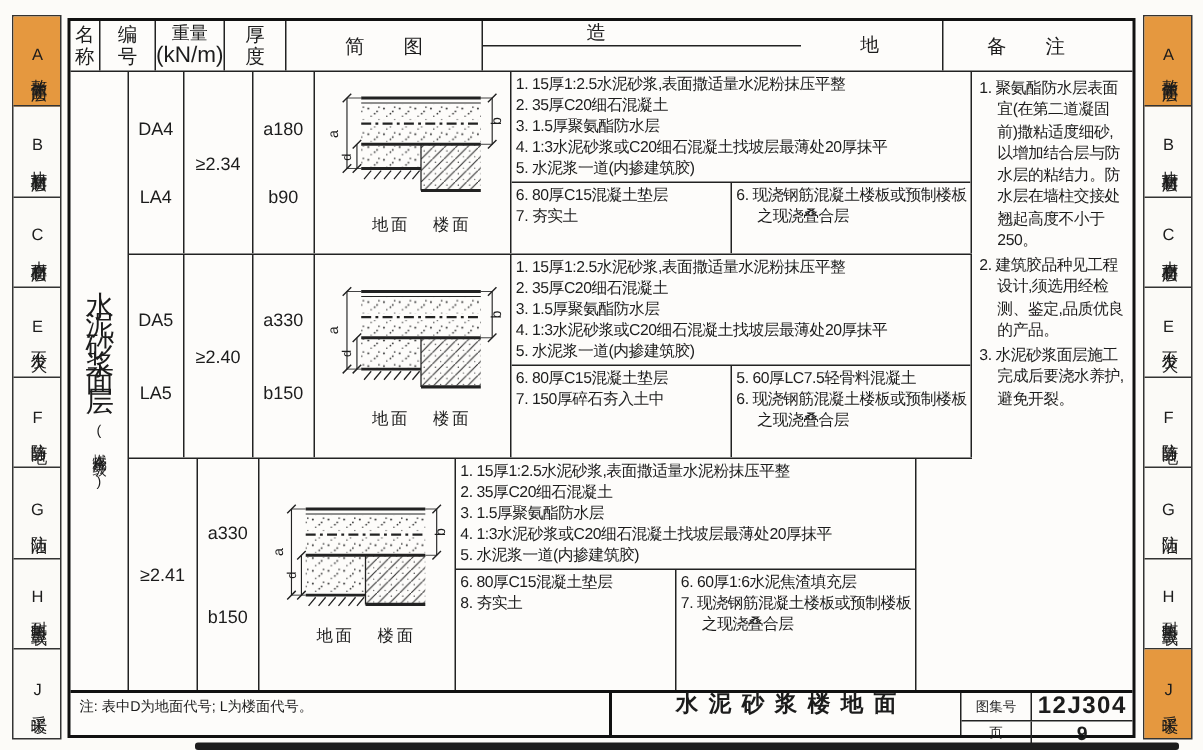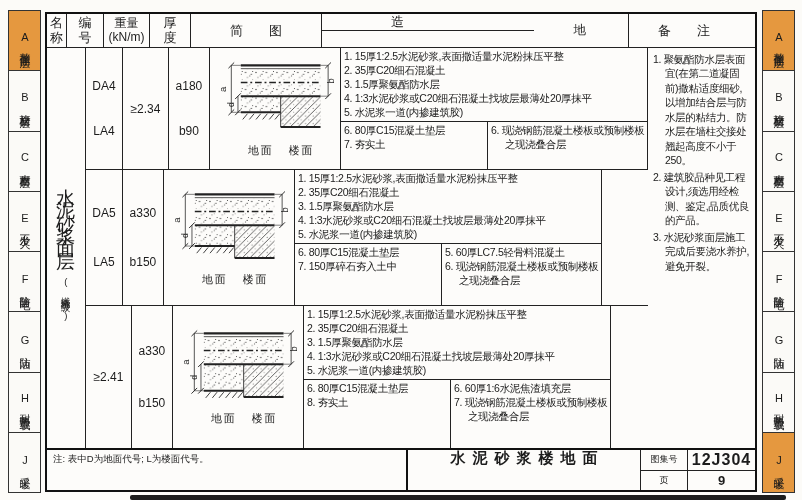--- a/index.html
+++ b/index.html
@@ -22,21 +22,21 @@
   .table { position:absolute; left:45px; top:12px; width:712px; height:480px;
            border:2px solid #111; background:#fdfcfa; display:flex; flex-direction:column; }
   .w-name{width:20px}.w-code{width:37px}.w-weight{width:46px}.w-thick{width:41px}
   .w-diag{width:131px}.w-constr{width:307px}.w-remarks{width:110px}
 
   .thead { height:34px; display:flex; border-bottom:1px solid #222; flex:none; }
   .hc { border-right:1px solid #222; display:flex; align-items:center; justify-content:center; overflow:hidden; }
   .hc.last { border-right:none; }
   .stack2 { display:inline-block; width:1.1em; font-size:13px; line-height:1.15; text-align:center; }
   .wcol { display:flex; flex-direction:column; align-items:center; font-size:12px; line-height:1.1; }
-  .wcol .unit { font-size:12px; }
+  .wcol .unit { font-size:15px; }
   .sp-wide  { font-size:13px; letter-spacing:26px; padding-left:26px; white-space:nowrap; }
   .sp-huge  { font-size:13px; letter-spacing:130px; padding-left:130px; white-space:nowrap; }
   .sp-mid   { font-size:12.5px; letter-spacing:42px; padding-left:42px; white-space:nowrap; }
   .constr-h { align-items:stretch; padding:0; }
   .constr-top { height:17px; border-bottom:1px solid #222; display:flex; align-items:center; justify-content:center; }
   .constr-bot { flex:1; display:flex; }
   .constr-bot .gh { width:147px; border-right:1px solid #222; display:flex; align-items:center; justify-content:center; }
   .constr-bot .fh { flex:1; display:flex; align-items:center; justify-content:center; }
 
   .tbody { flex:1; min-height:0; display:flex; }
@@ -56,21 +56,21 @@
   .constr { display:flex; flex-direction:column; font-size:10.5px; }
   .shared { border-bottom:1px solid #222; padding:1px 3px 2px 3px; }
   .split { flex:1; display:flex; min-height:0; }
   .gcol { width:147px; border-right:1px solid #222; padding:1px 2px 1px 3px; }
   .fcol { flex:1; padding:1px 2px 1px 3px; }
   .item { padding-left:14px; text-indent:-14px; line-height:1.34; letter-spacing:-0.3px; }
   .remarks-cell { width:110px; padding:4px 3px 4px 5px; font-size:10.5px; }
   .ritem { padding-left:12px; text-indent:-12px; line-height:1.38; letter-spacing:-0.3px; margin-bottom:2px; }
 
   
-  .tfoot { height:42px; flex:none; border-top:2px solid #111; display:flex; }
+  .tfoot { height:30px; flex:none; border-top:2px solid #111; display:flex; }
   .note-cell { flex:1; border-right:2px solid #111; padding:3px 6px; font-size:9.5px; }
   .titleblock { width:347px; display:flex; }
   .tb-left { width:233px; border-right:1px solid #222; display:flex; flex-direction:column; }
   .tb-title { flex:1; border-bottom:1px solid #222; display:flex; flex-direction:column; align-items:center; justify-content:center; line-height:1;gap:40px; }
   .tb-title .main { font-size:15px; font-weight:bold; letter-spacing:7px; padding-left:7px; white-space:nowrap; }
   .tb-title .sub  { font-size:8.5px; letter-spacing:4px; padding-left:4px; margin-top:19px; white-space:nowrap; }
   .tb-sigs { height:15px; display:flex; }
   .sig-cell { border-right:1px solid #222; display:flex; align-items:center; justify-content:center;
               font-size:7.5px; white-space:nowrap; overflow:hidden; }
   .sig-cell:last-child { border-right:none; }
@@ -250,20 +250,23 @@
               </div>
             </div>
           </div>
         </div>
 
         <div class="drow r2">
           <div class="dc w-code codes">
             <span>DA5</span>
             <span>LA5</span>
           </div>
+          <div class="dc w-weight wt">
+              <span>≥2.40</span>
+            </div>
           <div class="dc w-thick codes">
             <span>a330</span>
             <span>b150</span>
           </div>
           <div class="dc w-diag diagwrap">
             <svg class="diag" viewBox="0 0 131 118" width="127" height="112">
               <line x1="30" y1="13" x2="114" y2="13" stroke-width="2.2"></line>
               <line x1="30" y1="16.5" x2="114" y2="16.5" stroke-width="0.8"></line>
               <rect x="30" y="17.5" width="84" height="11" fill="url(#pat-dots)"></rect>
               <line x1="30" y1="31" x2="114" y2="31" stroke-width="1.6" stroke-dasharray="7 3 2 3"></line>

